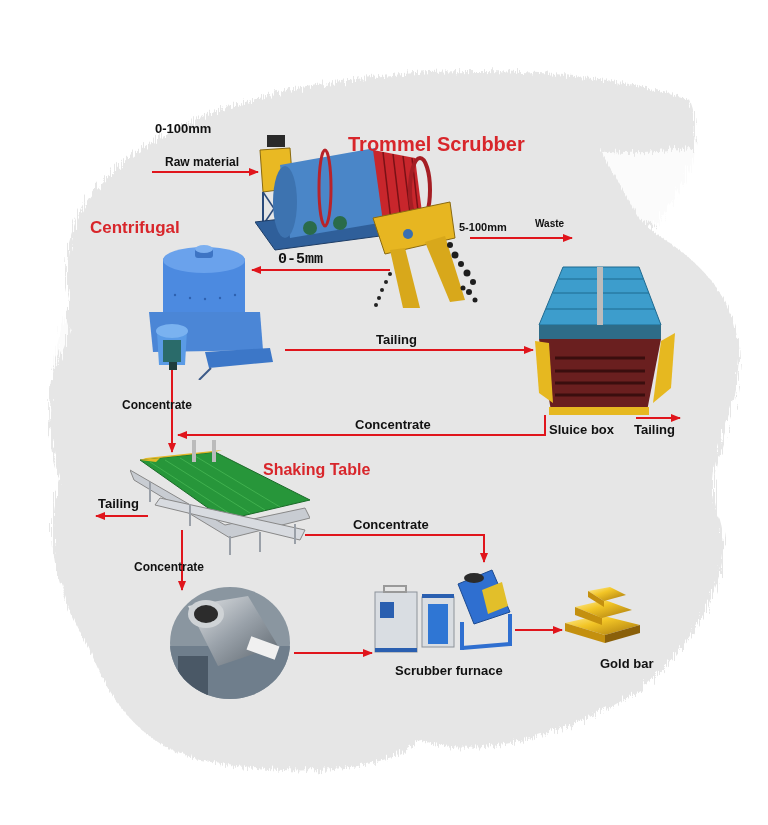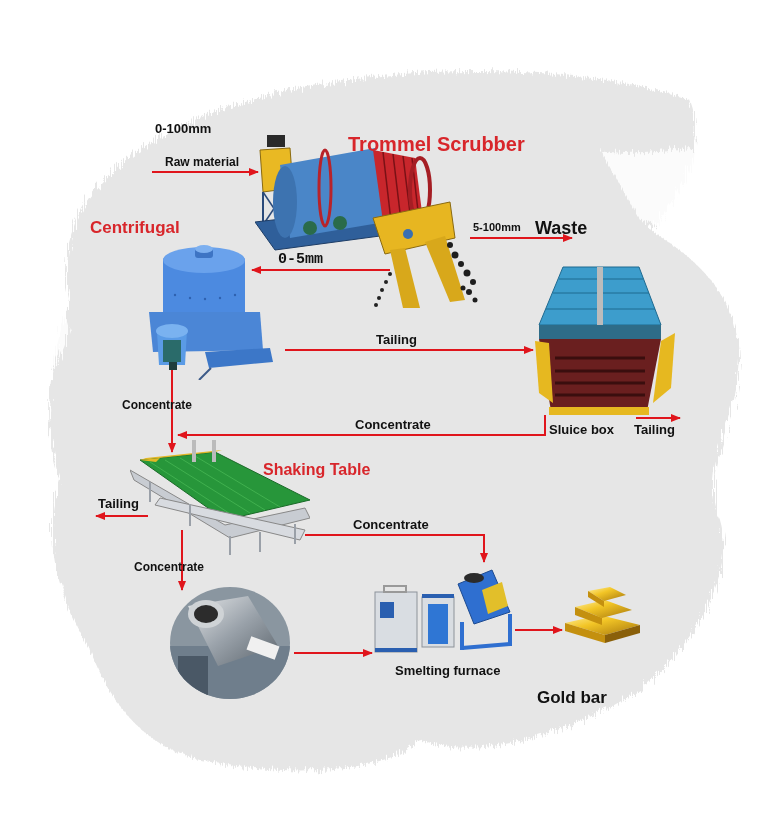--- a/index.html
+++ b/index.html
@@ -225,32 +225,32 @@
     <line x1="182" y1="530" x2="182" y2="590" marker-end="url(#ah)"></line>
     <line x1="294" y1="653" x2="372" y2="653" marker-end="url(#ah)"></line>
     <line x1="515" y1="630" x2="562" y2="630" marker-end="url(#ah)"></line>
   </g>
 </svg>
 
 <div class="lbl" style="left:155px;top:122px;font-size:13px;">0-100mm</div>
 <div class="lbl" style="left:165px;top:156px;font-size:12px;">Raw material</div>
 <div class="lbl red" style="left:348px;top:134px;font-size:20px;">Trommel Scrubber</div>
 
-<div class="lbl" style="left:473px;top:222px;font-size:11px;">5-100mm</div>
-<div class="lbl" style="left:535px;top:219px;font-size:18px;">Waste</div>
+<div class="lbl" style="left:459px;top:222px;font-size:11px;">5-100mm</div>
+<div class="lbl" style="left:535px;top:219px;font-size:10px;">Waste</div>
 
 <div class="lbl red" style="left:90px;top:219px;font-size:17px;text-align:right;">Centrifugal</div>
 <div class="lbl" style="left:278px;top:252px;font-size:15px;font-family:Liberation Mono, monospace;">0-5mm</div>
 
 <div class="lbl" style="left:376px;top:333px;font-size:13px;">Tailing</div>
 <div class="lbl" style="left:122px;top:399px;font-size:12px;">Concentrate</div>
 
 <div class="lbl" style="left:355px;top:418px;font-size:13px;">Concentrate</div>
 <div class="lbl" style="left:549px;top:423px;font-size:13px;">Sluice box</div>
 <div class="lbl" style="left:634px;top:423px;font-size:13px;">Tailing</div>
 
 <div class="lbl red" style="left:263px;top:462px;font-size:16px;">Shaking Table</div>
 <div class="lbl" style="left:98px;top:497px;font-size:13px;">Tailing</div>
 <div class="lbl" style="left:353px;top:518px;font-size:13px;">Concentrate</div>
 <div class="lbl" style="left:134px;top:561px;font-size:12px;">Concentrate</div>
 
-<div class="lbl" style="left:395px;top:664px;font-size:13px;">Smelting furnace</div>
-<div class="lbl" style="left:537px;top:657px;font-size:17px;margin-top:32px;">Gold bar</div>
+<div class="lbl" style="left:395px;top:664px;font-size:13px;">Scrubber furnace</div>
+<div class="lbl" style="left:600px;top:657px;font-size:13px;">Gold bar</div>
 
 </body></html>

